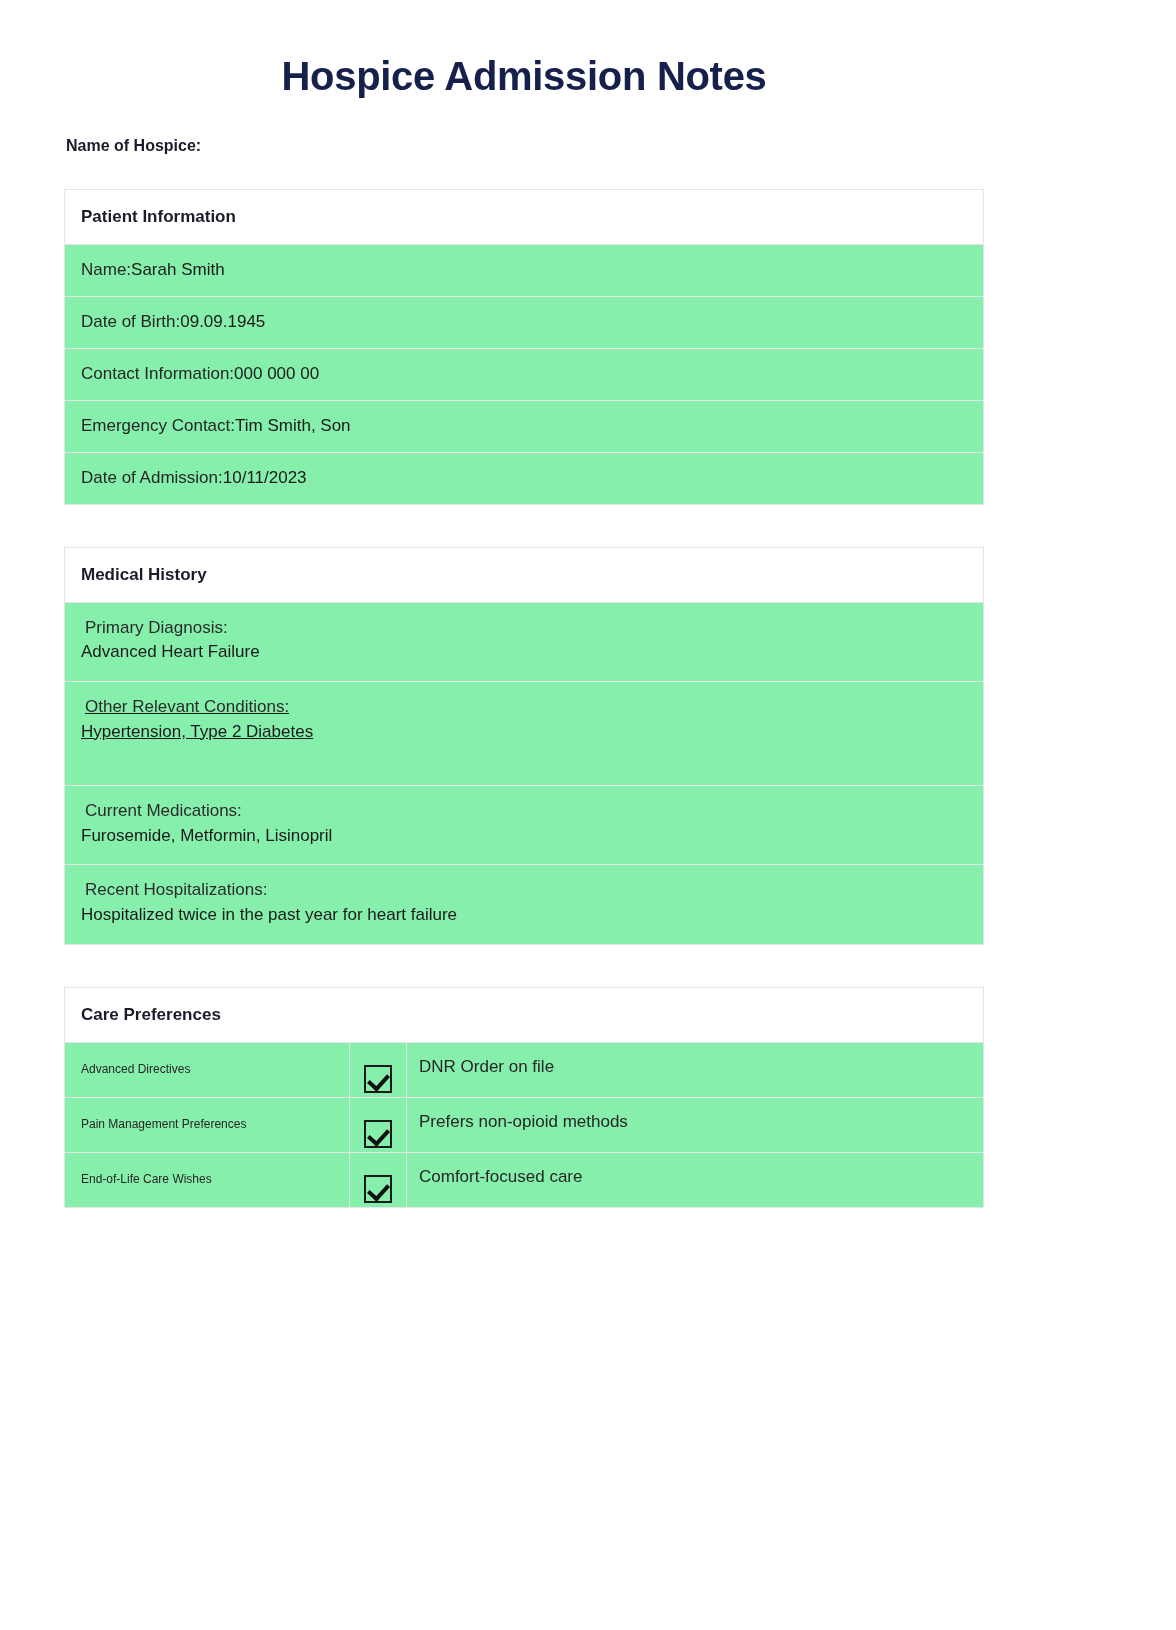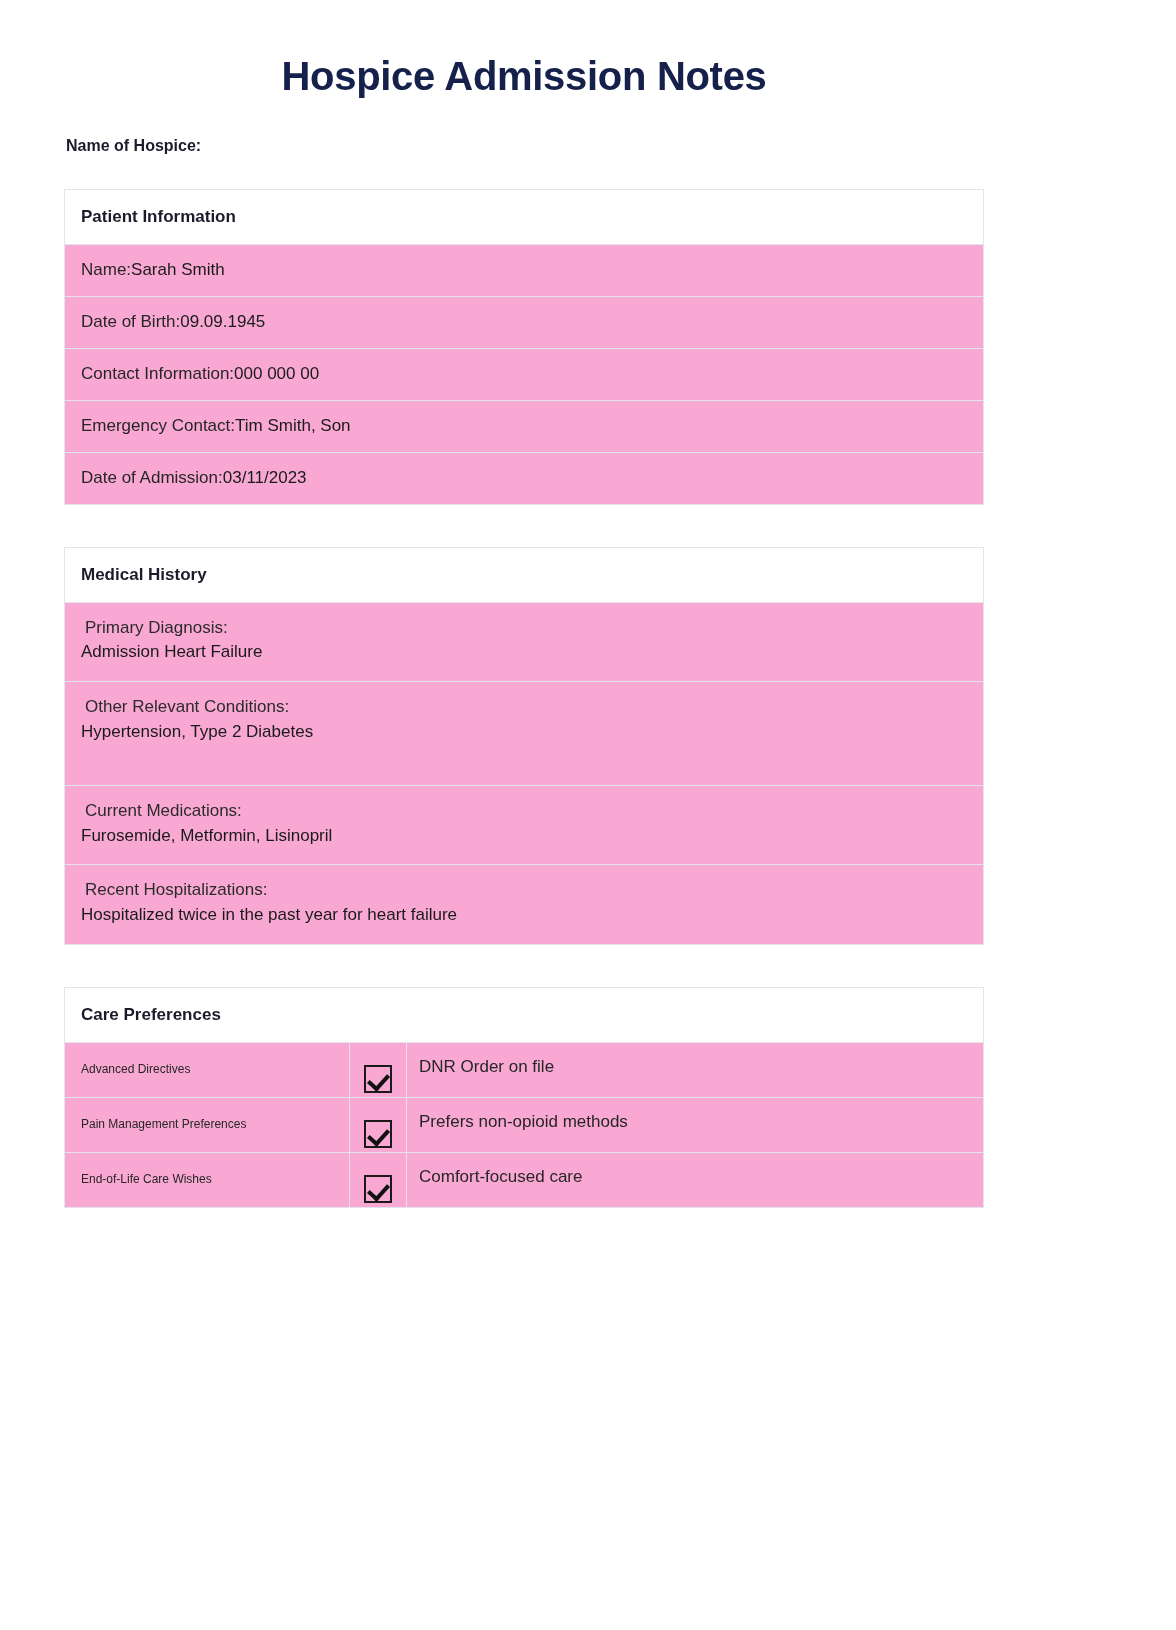--- a/index.html
+++ b/index.html
@@ -30,21 +30,21 @@
   .hospice-label {
     font-size: 16px;
     font-weight: bold;
     color: #1b1b2b;
     margin: 0 0 34px 2px;
   }
   table.block {
     width: 100%;
     border-collapse: collapse;
     margin-bottom: 42px;
-    background: #f9a8d4;
+    background: #86efac;
   }
   table.block td, table.block th {
     border: 1px solid #e3e5ea;
     vertical-align: top;
   }
   .section-head {
     font-size: 17px;
     font-weight: bold;
     color: #1b1b2b;
     padding: 17px 16px 17px 16px;
@@ -66,21 +66,21 @@
   }
   .stacked .lbl {
     display: block;
     color: #2b2b2b;
     padding-left: 4px;
   }
   .stacked .val {
     display: block;
     color: #1a1a1a;
   }
-  .tall { height: 74px; }
+  .tall { height: 74px; text-decoration: underline; }
   .pref-label {
     width: 252px;
     font-size: 12px;
     color: #262626;
     padding: 18px 16px 18px 16px;
     line-height: 1.35;
   }
   .pref-check {
     width: 56px;
     padding: 0;
@@ -143,35 +143,35 @@
         <span class="lbl">Contact Information:</span><span class="val">000 000 00</span>
       </td>
     </tr>
     <tr>
       <td class="row-cell">
         <span class="lbl">Emergency Contact:</span><span class="val">Tim Smith, Son</span>
       </td>
     </tr>
     <tr>
       <td class="row-cell">
-        <span class="lbl">Date of Admission:</span><span class="val">03/11/2023</span>
+        <span class="lbl">Date of Admission:</span><span class="val">10/11/2023</span>
       </td>
     </tr>
   </tbody>
     </table>
 
   <table class="block">
     <tbody>
         <tr>
       <th class="section-head">Medical History</th>
     </tr>
     <tr>
       <td class="stacked">
         <span class="lbl">Primary Diagnosis:</span>
-        <span class="val">Admission Heart Failure</span>
+        <span class="val">Advanced Heart Failure</span>
       </td>
     </tr>
     <tr>
       <td class="stacked tall">
         <span class="lbl">Other Relevant Conditions:</span>
         <span class="val">Hypertension, Type 2 Diabetes</span>
       </td>
     </tr>
     <tr>
       <td class="stacked">

